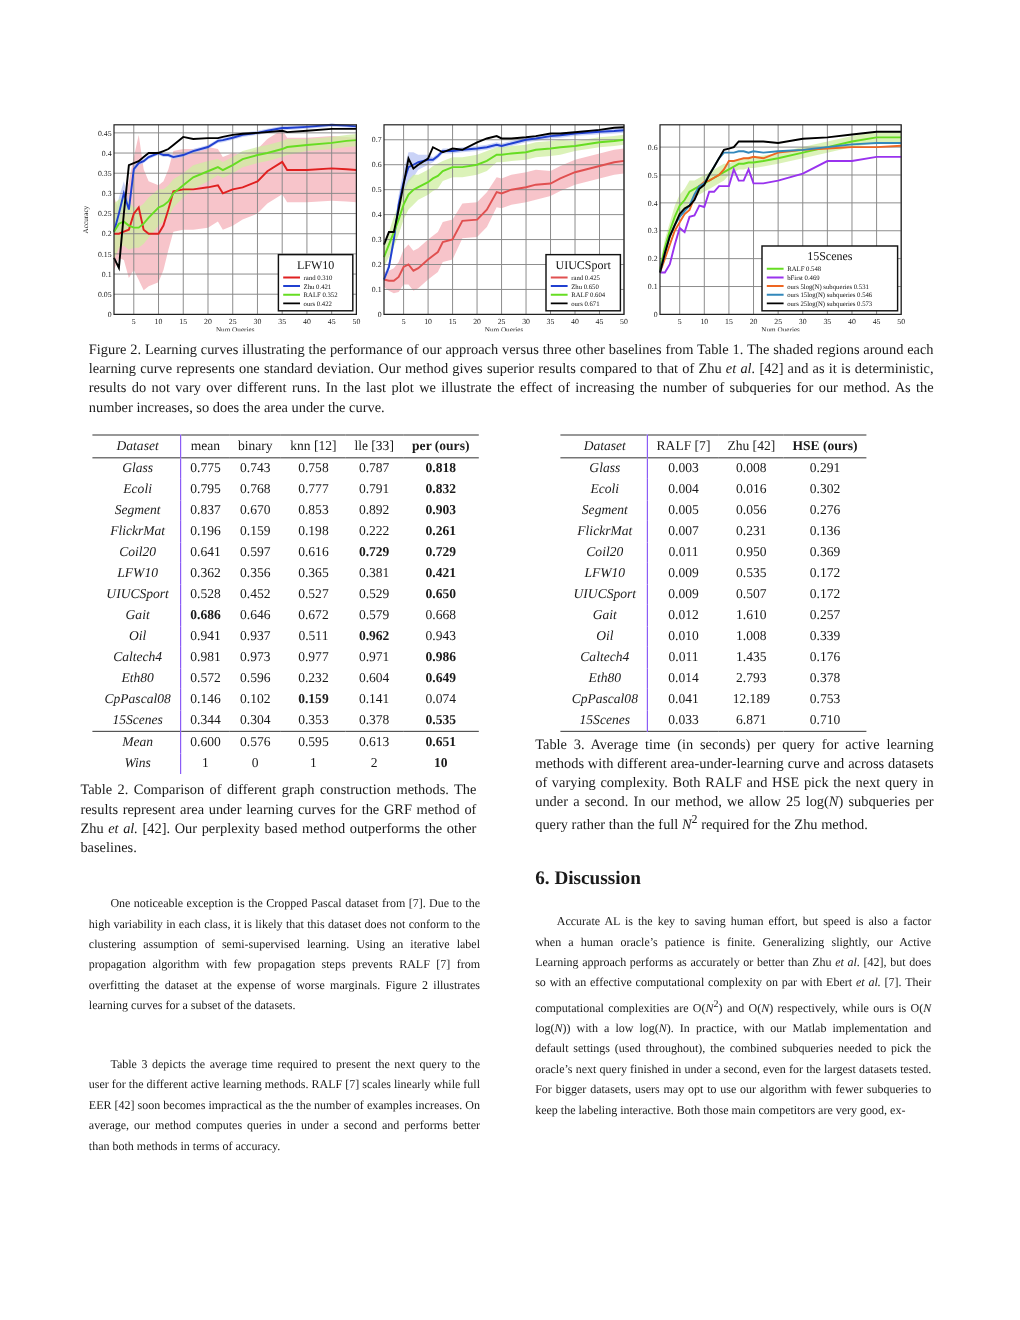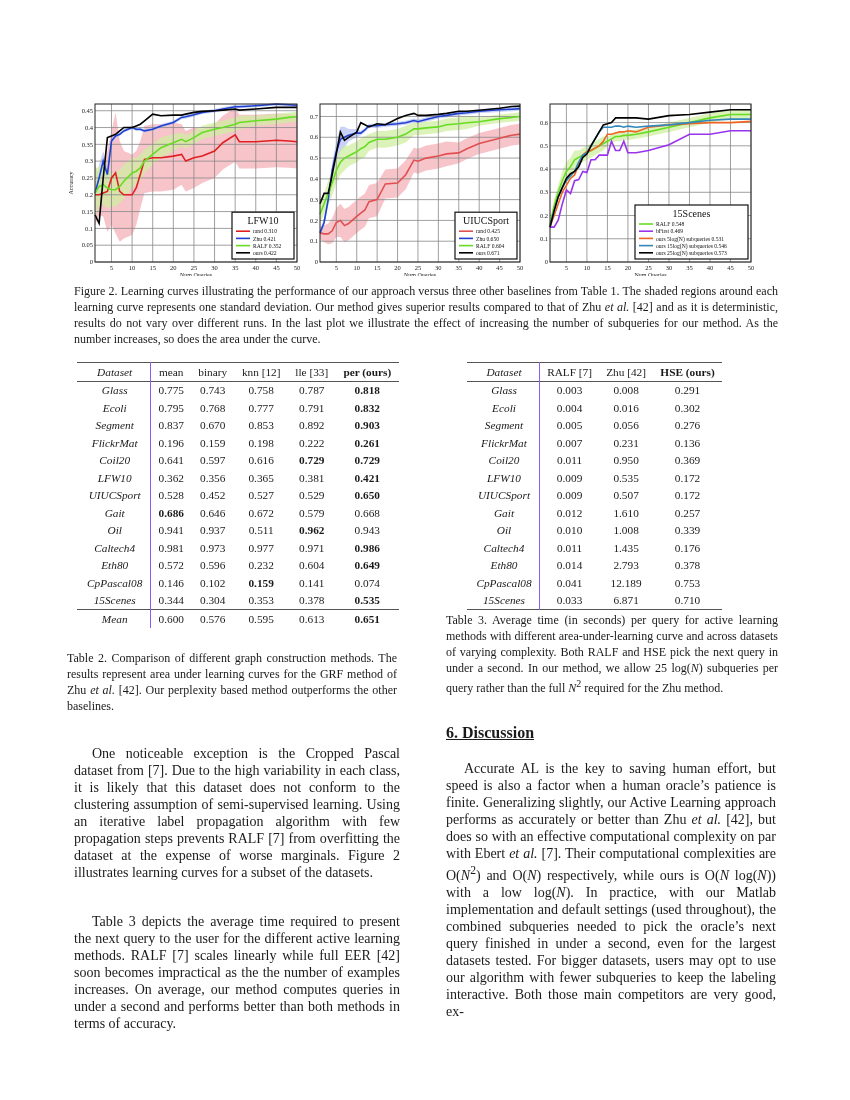--- a/index.html
+++ b/index.html
@@ -11,21 +11,21 @@
   .caption i { font-style: italic; }
   table.t { position: absolute; border-collapse: collapse; font-size: 11.3px; }
   table.t td, table.t th { padding: 0 6px; height: 17.5px; font-weight: normal; white-space: nowrap; }
   table.t th { text-align: center; }
   table.t td.ds, table.t th.ds { text-align: center; padding-left: 8px; border-right: 1px solid #8b5cf6; font-style: italic; }
   table.t td { text-align: center; }
   table.t .b { font-weight: bold; }
   table.t thead tr { border-top: 1.2px solid #555; border-bottom: 1.2px solid #555; }
   table.t tbody.last-body tr:last-child { border-bottom: 1.2px solid #555; }
   table.t tbody.summary tr:first-child { border-top: 1.2px solid #555; }
-  .para { position: absolute; font-size: 14px; line-height: 17px; text-align: justify; }
+  .para { position: absolute; font-size: 10px; line-height: 17px; text-align: justify; }
   .para p { margin: 0; text-indent: 18px; }
   .para i { font-style: italic; }
   h2.sec { position: absolute; margin: 0; font-size: 16px; font-weight: bold; }
   .math { font-style: italic; }
 </style>
 </head>
 <body>
 
 <div class="chart" style="left:62px; top:98px;">
   <svg id="chart0" width="246" height="178">
@@ -345,20 +345,28 @@
     </tbody>
   <tbody id="t2sum" class="summary">
       <tr>
         <td class="ds">Mean</td>
         <td>0.600</td>
         <td>0.576</td>
         <td>0.595</td>
         <td>0.613</td>
         <td class="b">0.651</td>
       </tr>
+      <tr>
+        <td class="ds">Wins</td>
+        <td>1</td>
+        <td>0</td>
+        <td>1</td>
+        <td>2</td>
+        <td class="b">10</td>
+      </tr>
     </tbody>
 </table>
 <div class="caption" style="left:67px; top:650px; width:330px;">
   <span>Table 2.</span><span> Comparison of different graph construction methods. The results represent area under learning curves for the GRF method of Zhu </span><i>et al.</i><span> [42]. Our perplexity based method outperforms the other baselines.</span>
 </div>
 
 <table class="t" id="table3" style="left:467px; top:362px; width:255px;">
   <thead>
       <tr id="t3head">
         <th class="ds">Dataset</th>
@@ -450,16 +458,16 @@
 </table>
 <div class="caption" style="left:446px; top:612px; width:332px;">
   <span>Table 3.</span><span> Average time (in seconds) per query for active learning methods with different area-under-learning curve and across datasets of varying complexity. Both RALF and HSE pick the next query in under a second. In our method, we allow 25 log(</span><span class="math">N</span><span>) subqueries per query rather than the full </span><span class="math">N</span><sup>2</sup><span> required for the Zhu method.</span>
 </div>
 
 <div class="para" style="left:74px; top:745px; width:326px;">
   <p>One noticeable exception is the Cropped Pascal dataset from [7]. Due to the high variability in each class, it is likely that this dataset does not conform to the clustering assumption of semi-supervised learning. Using an iterative label propagation algorithm with few propagation steps prevents RALF [7] from overfitting the dataset at the expense of worse marginals. Figure 2 illustrates learning curves for a subset of the datasets.</p>
   <p style="margin-top:32px;">Table 3 depicts the average time required to present the next query to the user for the different active learning methods. RALF [7] scales linearly while full EER [42] soon becomes impractical as the the number of examples increases. On average, our method computes queries in under a second and performs better than both methods in terms of accuracy.</p>
 </div>
 
-<h2 class="sec" style="left:446px; top:724px;text-decoration:underline;">6. Discussion</h2>
+<h2 class="sec" style="left:446px; top:724px;">6. Discussion</h2>
 <div class="para" style="left:446px; top:760px; width:330px;">
   <p><span>Accurate AL is the key to saving human effort, but speed is also a factor when a human oracle’s patience is finite. Generalizing slightly, our Active Learning approach performs as accurately or better than Zhu </span><i>et al.</i><span> [42], but does so with an effective computational complexity on par with Ebert </span><i>et al.</i><span> [7]. Their computational complexities are O(</span><span class="math">N</span><sup>2</sup><span>) and O(</span><span class="math">N</span><span>) respectively, while ours is O(</span><span class="math">N</span><span> log(</span><span class="math">N</span><span>)) with a low log(</span><span class="math">N</span><span>). In practice, with our Matlab implementation and default settings (used throughout), the combined subqueries needed to pick the oracle’s next query finished in under a second, even for the largest datasets tested. For bigger datasets, users may opt to use our algorithm with fewer subqueries to keep the labeling interactive. Both those main competitors are very good, ex-</span></p>
 </div>
 
 </body></html>

